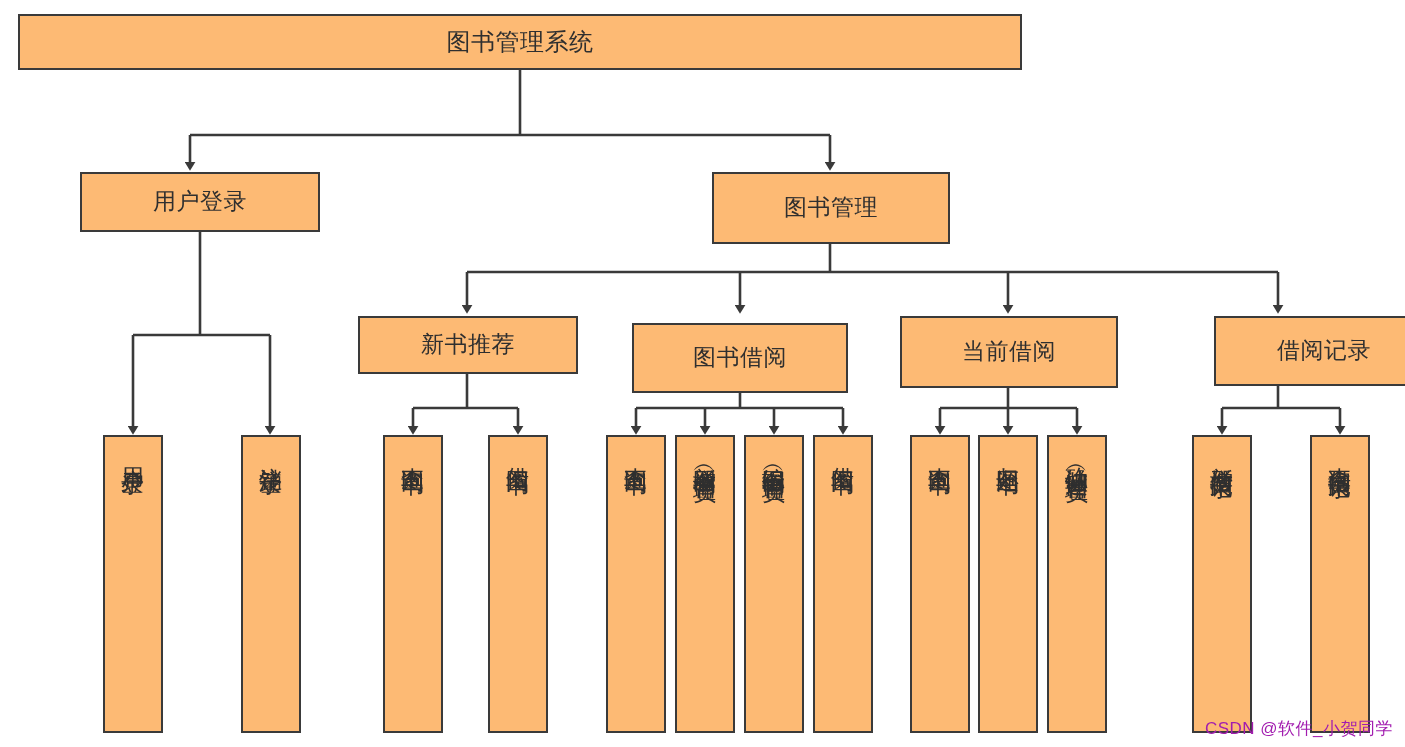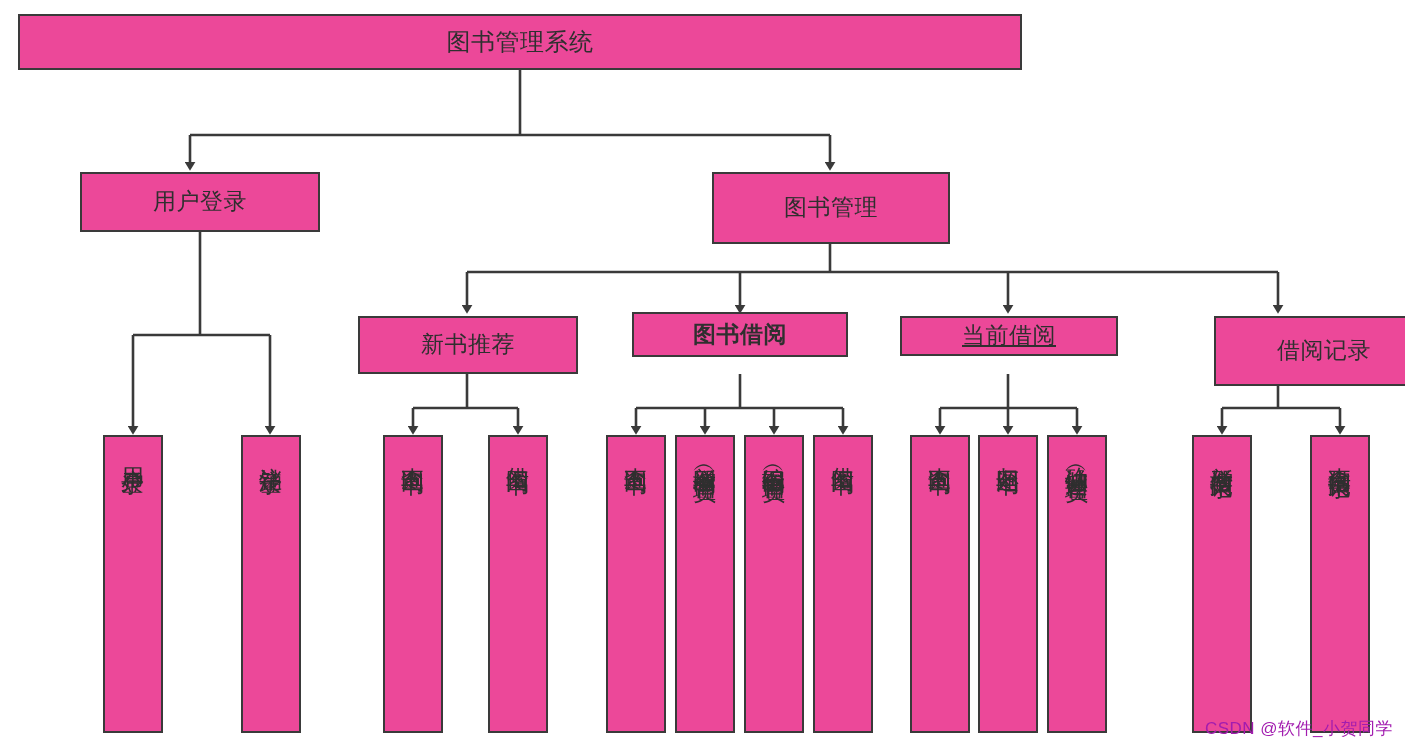--- a/index.html
+++ b/index.html
@@ -21,21 +21,21 @@
     position: absolute;
     left: 0;
     top: 0;
     width: 1405px;
     height: 747px;
     pointer-events: none;
   }
   .node {
     position: absolute;
     box-sizing: border-box;
-    background: #ec4899;
+    background: #fdba74;
     border: 2px solid #3a3a3a;
     display: flex;
     align-items: center;
     justify-content: center;
     color: #2f2f2f;
   }
   .node.horiz {
     font-size: 23px;
     letter-spacing: 0.5px;
     line-height: 1.1;
@@ -129,24 +129,24 @@
   <div class="node horiz" style="left:80px; top:172px; width:240px; height:60px;">
     <span>用户登录</span>
   </div>
   <div class="node horiz" style="left:712px; top:172px; width:238px; height:72px;">
     <span>图书管理</span>
   </div>
 
   <div class="node horiz" style="left:358px; top:316px; width:220px; height:58px;text-align:center;">
     <span>新书推荐</span>
   </div>
-  <div class="node horiz" style="left:632px; top:312px; width:216px; height:45px;font-weight:bold;">
+  <div class="node horiz" style="left:632px; top:323px; width:216px; height:70px;">
     <span>图书借阅</span>
   </div>
-  <div class="node horiz" style="left:900px; top:316px; width:218px; height:40px;text-decoration:underline;">
+  <div class="node horiz" style="left:900px; top:316px; width:218px; height:72px;">
     <span>当前借阅</span>
   </div>
   <div class="node horiz" style="left:1170px; top:316px; width:220px; height:70px;margin-left:44px;">
     <span>借阅记录</span>
   </div>
 
   <div class="node vert" style="left:103px; top:435px; width:60px; height:298px;">
     <span class="vtext">用户登录</span>
   </div>
   <div class="node vert" style="left:241px; top:435px; width:60px; height:298px;">

